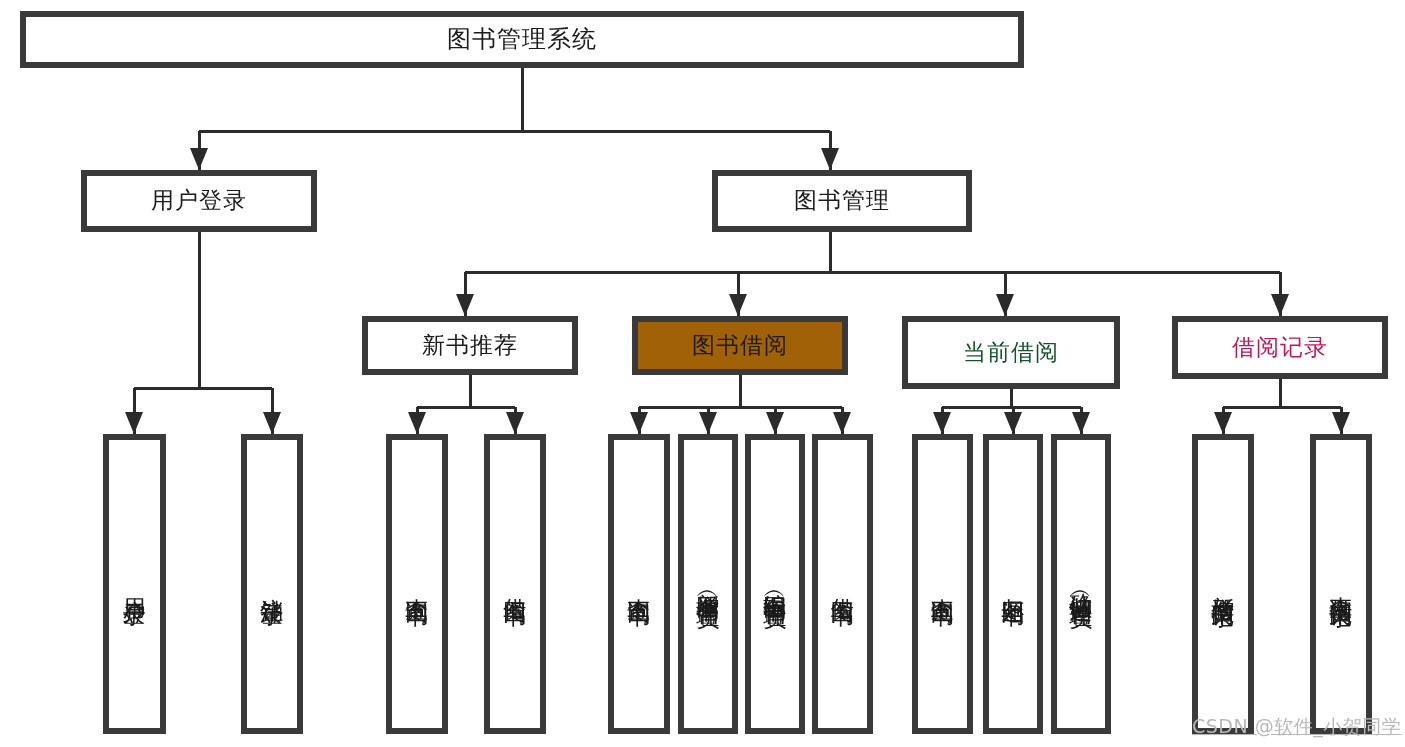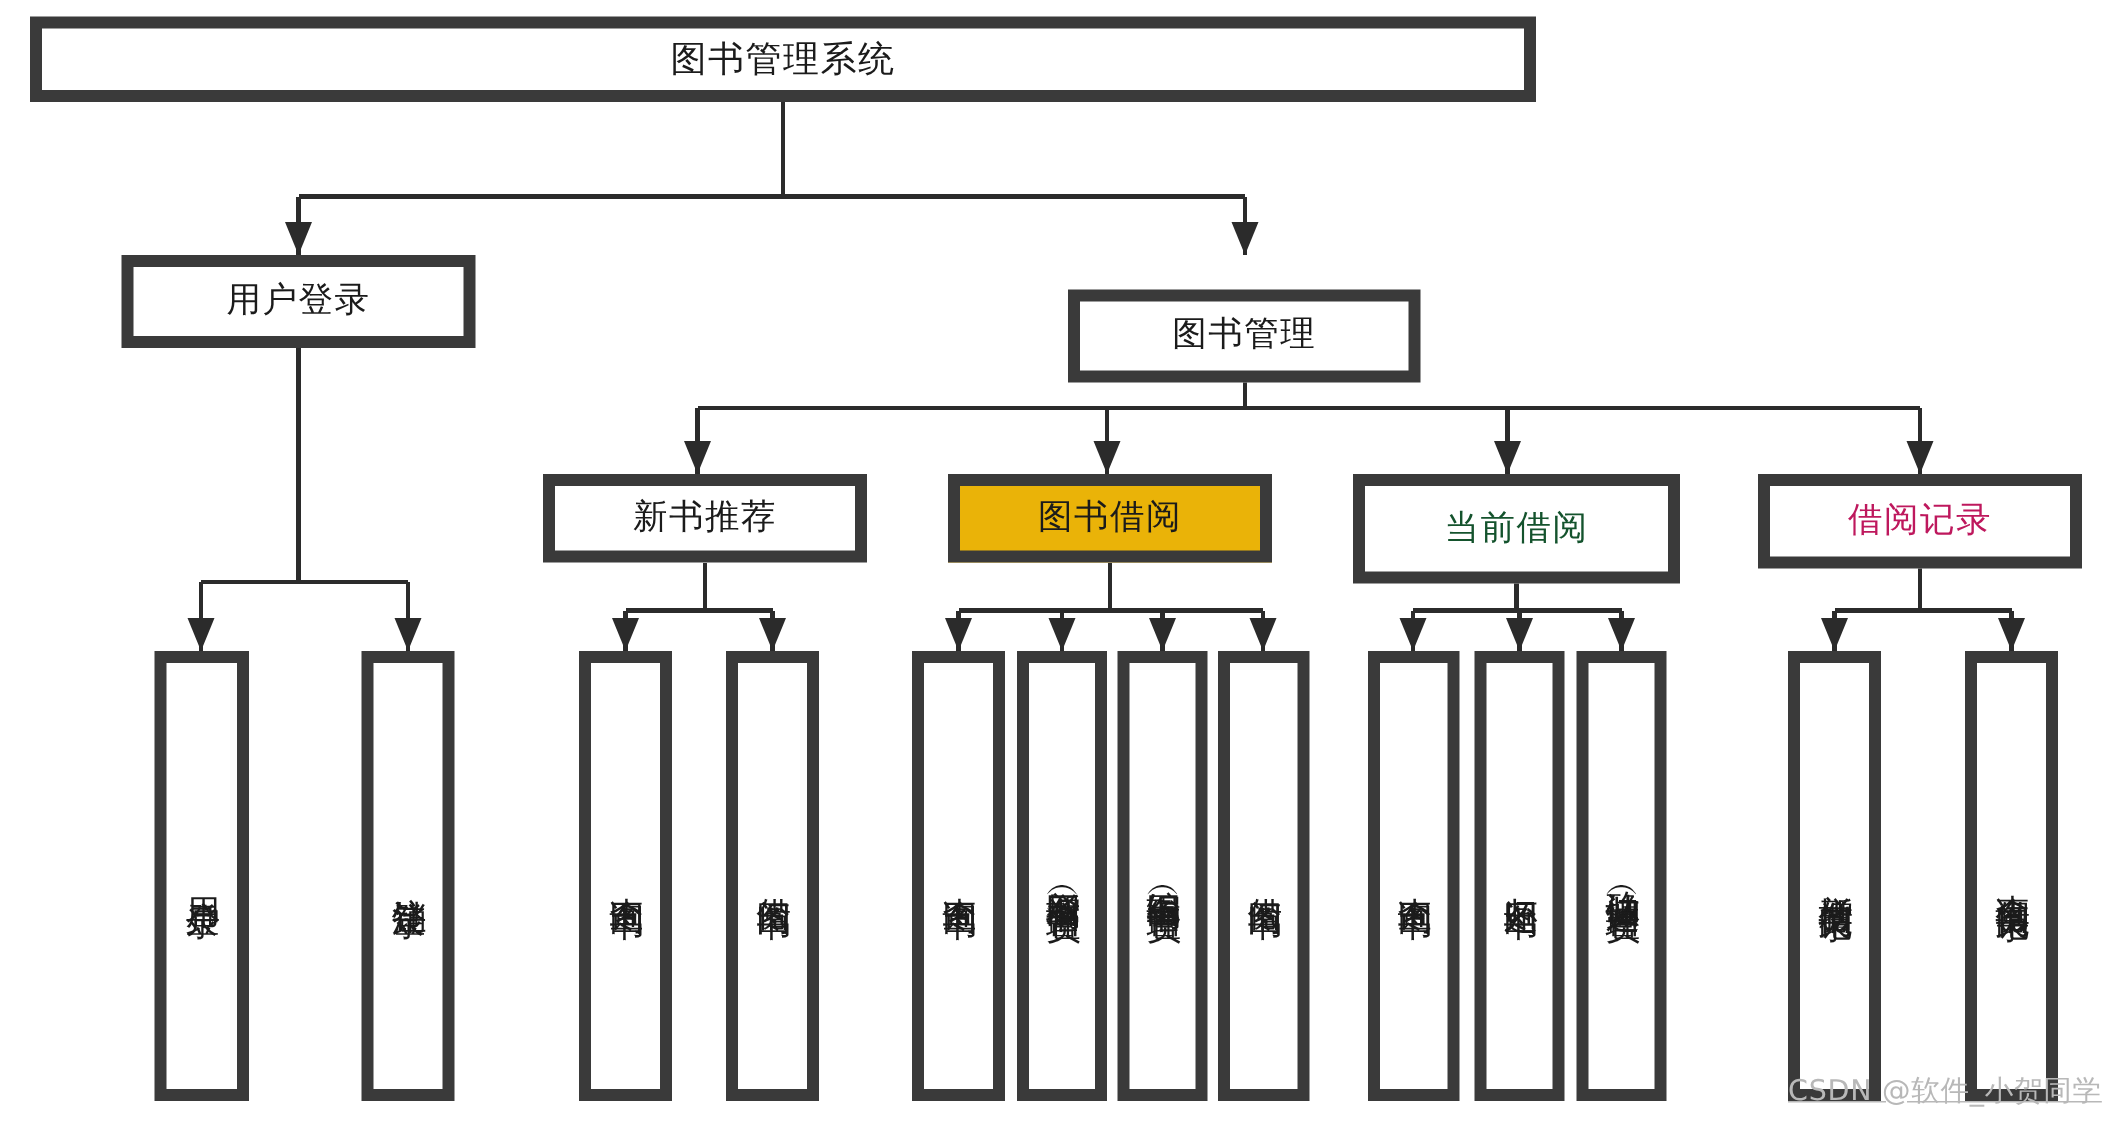--- a/index.html
+++ b/index.html
@@ -23,21 +23,21 @@
     left: 0;
     top: 0;
     width: 1405px;
     height: 747px;
     pointer-events: none;
   }
   .node {
     position: absolute;
     box-sizing: border-box;
     background: #ffffff;
-    border: 8px solid #f97316;
+    border: 6px solid #f97316;
     display: flex;
     align-items: center;
     justify-content: center;
     color: #1b1b1b;
   }
   .node.horiz {
     font-size: 23px;
     letter-spacing: 1px;
     line-height: 1.2;
   }
@@ -124,27 +124,27 @@
       <line x1="1341" y1="407" x2="1341" y2="434" stroke="#2b2b2b" stroke-width="3" shape-rendering="crispEdges"></line>
       <path d="M 1332 412 L 1350 412 L 1341 434 Z" fill="#2b2b2b"></path>
     </svg>
   <div id="nodes">
       <div class="node horiz root" style="left: 20px; top: 11px; width: 1004px; height: 57px; border-color: rgb(58, 58, 58); background: rgb(255, 255, 255); color: rgb(27, 27, 27);">
         <span class="hlabel">图书管理系统</span>
       </div>
       <div class="node horiz" style="left: 81px; top: 170px; width: 236px; height: 62px; border-color: rgb(58, 58, 58); background: rgb(255, 255, 255); color: rgb(27, 27, 27);">
         <span class="hlabel">用户登录</span>
       </div>
-      <div class="node horiz" style="left: 712px; top: 170px; width: 235px; height: 62px; border-color: rgb(58, 58, 58); background: rgb(255, 255, 255); color: rgb(27, 27, 27); margin-top: 23px;">
+      <div class="node horiz" style="left: 712px; top: 170px; width: 260px; height: 62px; border-color: rgb(58, 58, 58); background: rgb(255, 255, 255); color: rgb(27, 27, 27);">
         <span class="hlabel">图书管理</span>
       </div>
       <div class="node horiz" style="left: 362px; top: 316px; width: 216px; height: 59px; border-color: rgb(58, 58, 58); background: rgb(255, 255, 255); color: rgb(27, 27, 27); text-align: right;">
         <span class="hlabel">新书推荐</span>
       </div>
-      <div class="node horiz" style="left: 632px; top: 316px; width: 216px; height: 59px; border-color: rgb(58, 58, 58); background: #eab308; color: rgb(27, 27, 27);">
+      <div class="node horiz" style="left: 632px; top: 316px; width: 216px; height: 59px; border-color: rgb(58, 58, 58); background: #a16207; color: rgb(27, 27, 27);">
         <span class="hlabel">图书借阅</span>
       </div>
       <div class="node horiz" style="left: 902px; top: 316px; width: 218px; height: 73px; border-color: rgb(58, 58, 58); background: rgb(255, 255, 255); color: #14532d;">
         <span class="hlabel">当前借阅</span>
       </div>
       <div class="node horiz" style="left: 1172px; top: 316px; width: 216px; height: 63px; border-color: rgb(58, 58, 58); background: rgb(255, 255, 255); color: #be185d;">
         <span class="hlabel">借阅记录</span>
       </div>
       <div class="node vert" style="left: 103px; top: 434px; width: 63px; height: 300px; border-color: rgb(58, 58, 58); background: rgb(255, 255, 255); color: rgb(27, 27, 27);">
         <span class="vlabel">用户登录</span>

